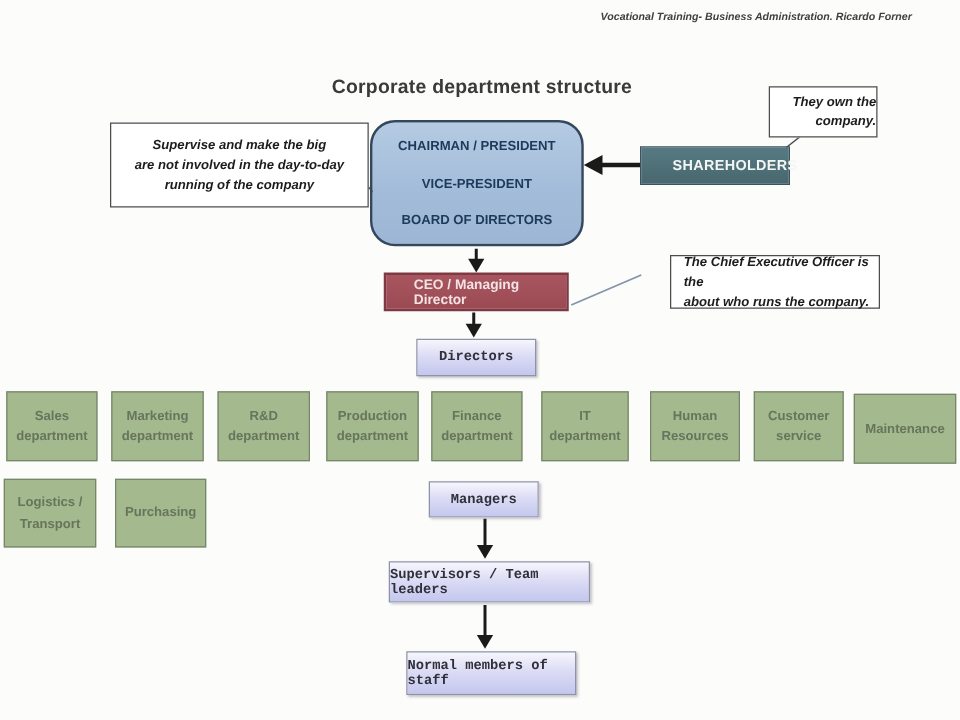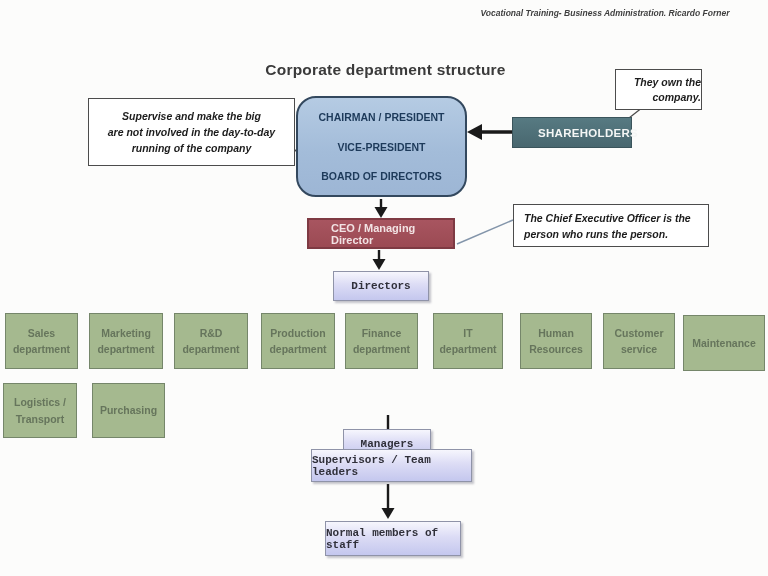--- a/index.html
+++ b/index.html
@@ -42,21 +42,21 @@
     color: #1c1c1c;
     font-size: 10.5px;
     display: flex;
     flex-direction: column;
     justify-content: center;
   }
   .callout .cline { line-height: 16px; }
   .callout-board { left: 88px; top: 98px; width: 207px; height: 68px; text-align: center; }
   .callout-shareholders { left: 615px; top: 69px; width: 87px; height: 41px; text-align: right; }
   .callout-shareholders .cline { line-height: 15px; }
-  .callout-ceo { left: 513px; top: 204px; width: 196px; height: 43px; text-align: left; padding-left: 10px; }
+  .callout-ceo { left: 536px; top: 204px; width: 168px; height: 43px; text-align: left; padding-left: 10px; }
   .board-box {
     position: absolute;
     left: 296px; top: 96px; width: 171px; height: 101px;
     background: linear-gradient(180deg, #b5cbe3 0%, #a3bcd9 55%, #9db6d5 100%);
     border: 2.5px solid #33485e;
     border-radius: 20px;
     display: flex;
     flex-direction: column;
     justify-content: space-between;
     padding: 13px 6px;
@@ -93,21 +93,21 @@
     background: linear-gradient(180deg, #f6f6fd 0%, #dcdcf5 45%, #c4c7ee 100%);
     border: 1.5px solid #8f93a8;
     box-shadow: 1.5px 1.5px 2px rgba(90,90,110,0.35);
     display: flex; align-items: center; justify-content: center;
     font-weight: bold;
     font-size: 11px;
     color: #30303a;
     font-family: Liberation Mono, monospace;
   }
   .directors-box   { left: 333px; top: 271px; width: 96px;  height: 30px; }
-  .managers-box    { left: 343px; top: 385px; width: 88px;  height: 29px; margin-top: 44px; }
+  .managers-box    { left: 343px; top: 385px; width: 88px;  height: 29px; }
   .supervisors-box { left: 311px; top: 449px; width: 161px; height: 33px; }
   .staff-box       { left: 325px; top: 521px; width: 136px; height: 35px; }
   .dept-box {
     position: absolute;
     background: #a5b98f;
     border: 1.5px solid #75866a;
     display: flex; align-items: center; justify-content: center;
     text-align: center;
     font-weight: bold;
     font-size: 10.5px;
@@ -171,21 +171,21 @@
 
   <div class="callout callout-shareholders">
     <div class="cline">They own the</div>
     <div class="cline">company.</div>
   </div>
 
   <div class="ceo-box">CEO / Managing Director</div>
 
   <div class="callout callout-ceo">
     <div class="cline">The Chief Executive Officer is the</div>
-    <div class="cline">person who runs the person.</div>
+    <div class="cline">about who runs the company.</div>
   </div>
 
   <div class="level-box directors-box">Directors</div>
 
   <div class="dept-box" style="left:5px;   top:313px; width:73px; height:56px;">Sales department</div>
   <div class="dept-box" style="left:89px;  top:313px; width:74px; height:56px;">Marketing department</div>
   <div class="dept-box" style="left:174px; top:313px; width:74px; height:56px;">R&amp;D department</div>
   <div class="dept-box" style="left:261px; top:313px; width:74px; height:56px;">Production department</div>
   <div class="dept-box" style="left:345px; top:313px; width:73px; height:56px;">Finance department</div>
   <div class="dept-box" style="left:433px; top:313px; width:70px; height:56px;">IT department</div>

